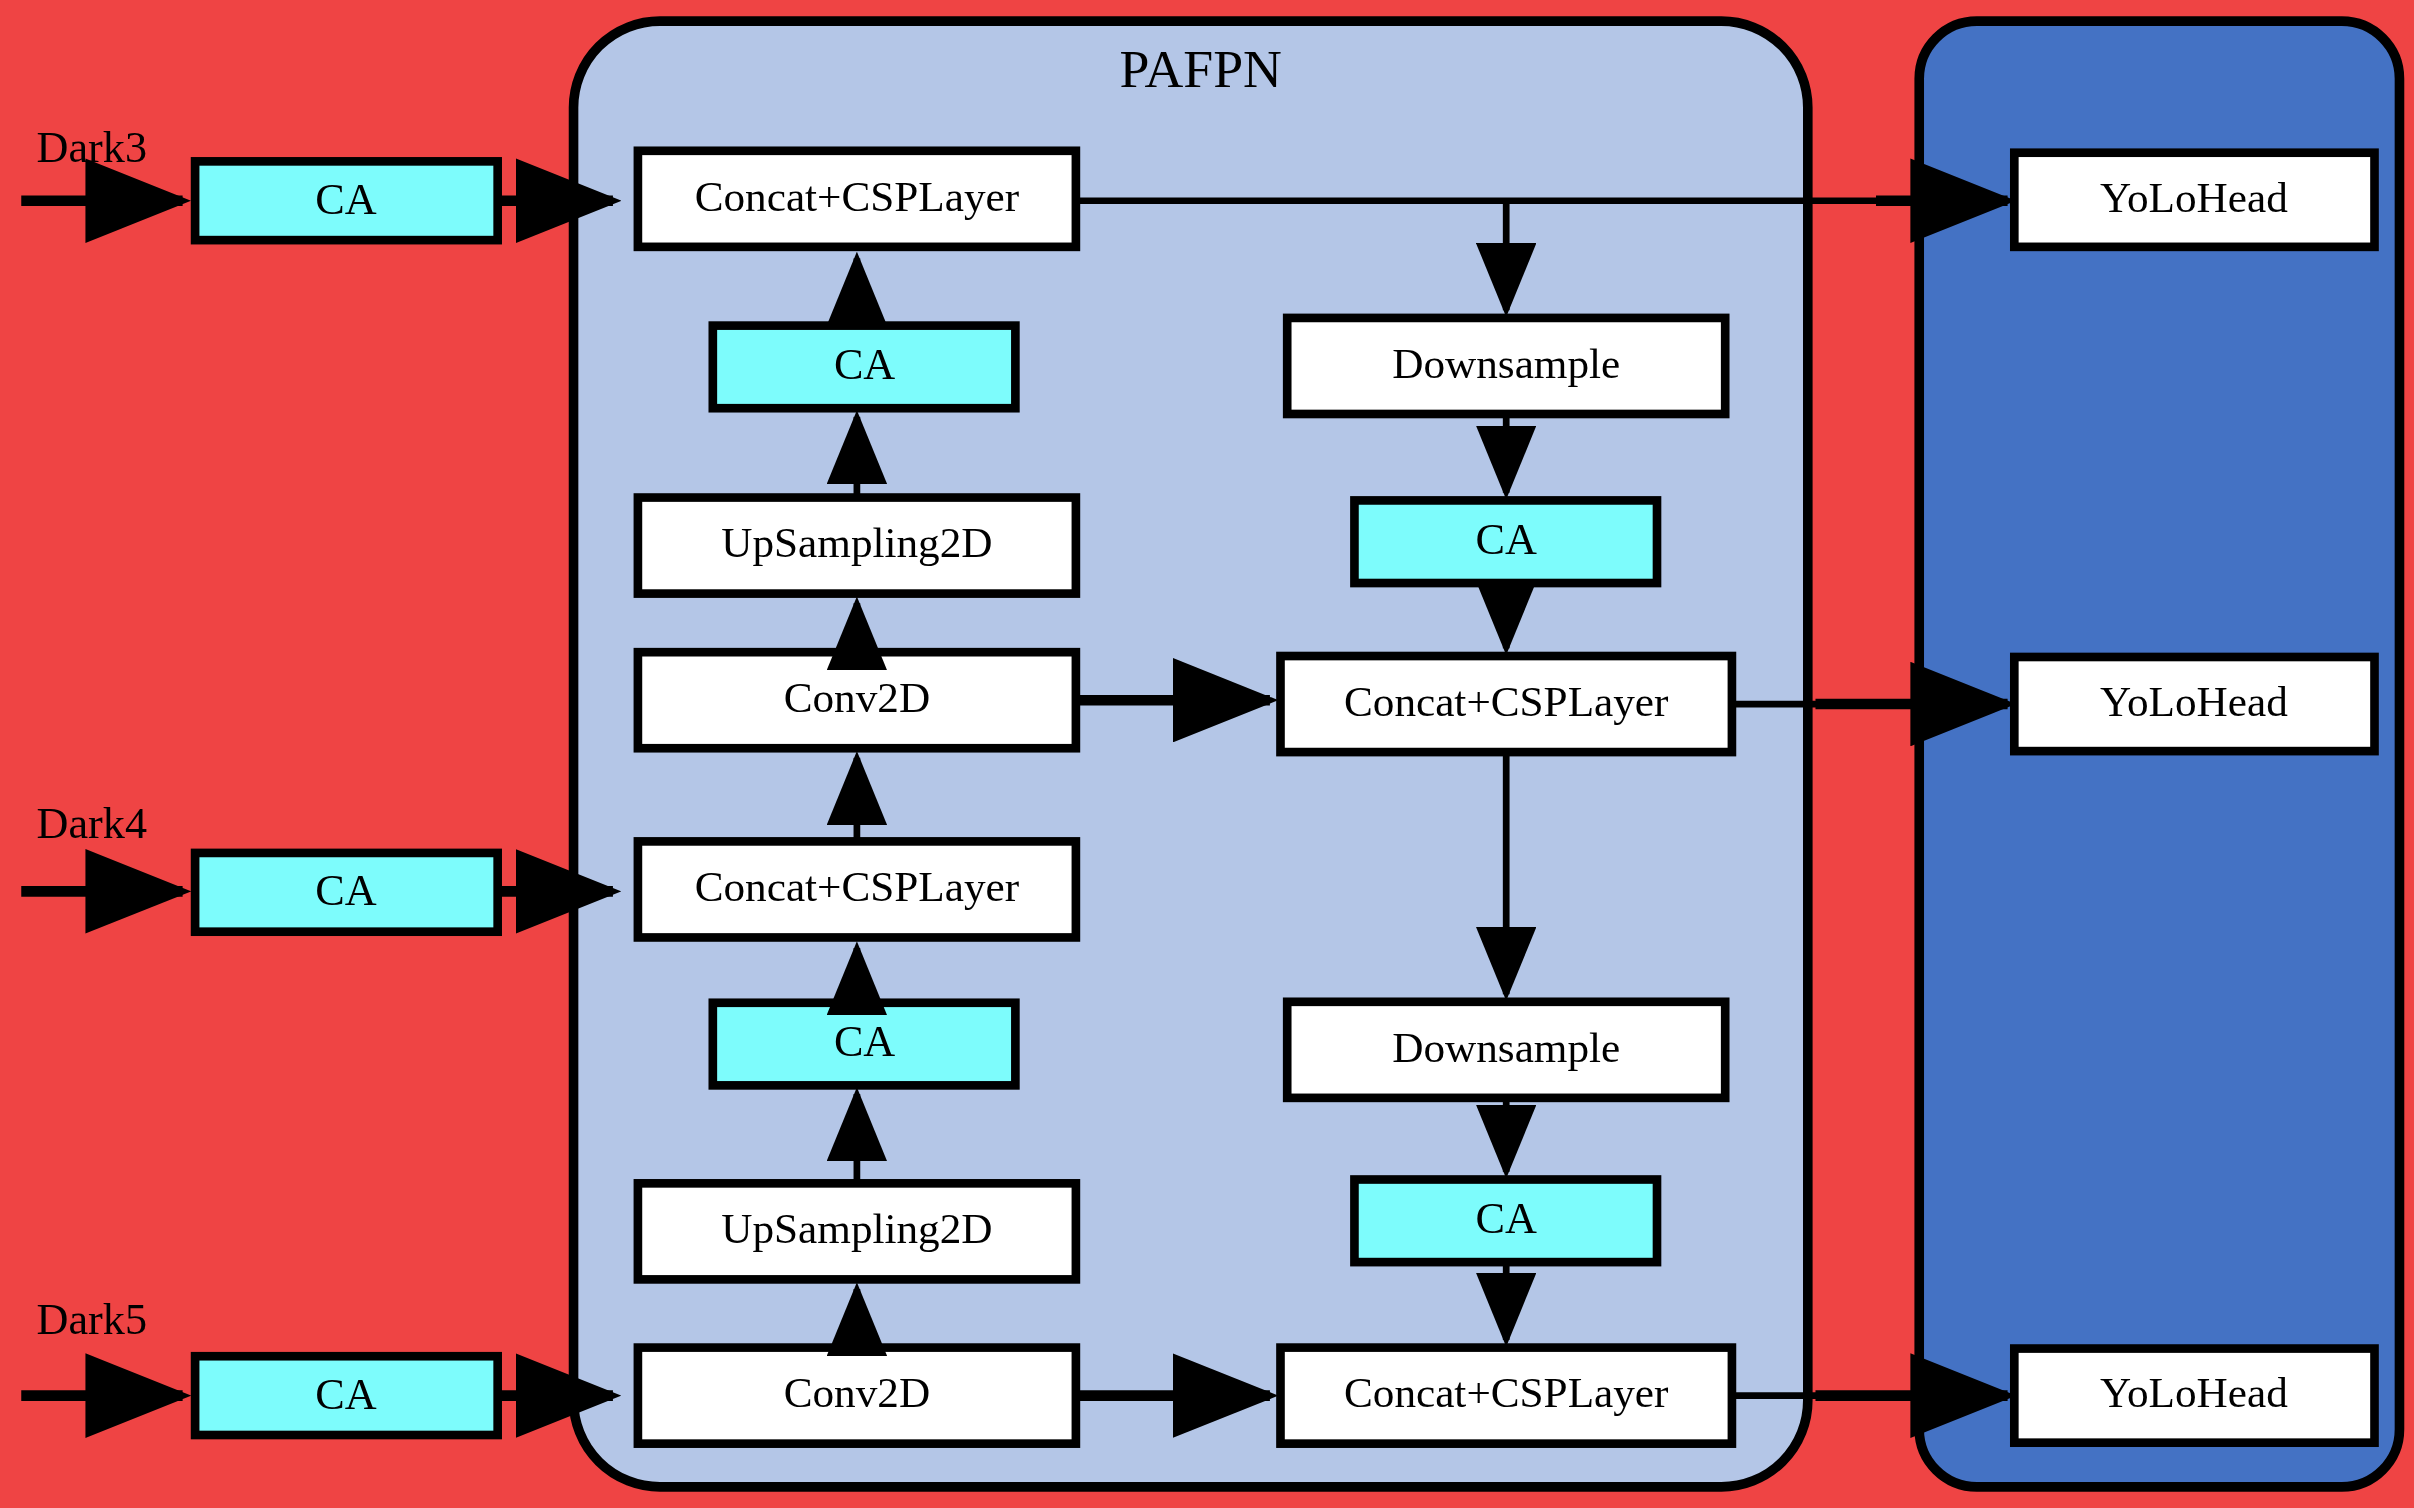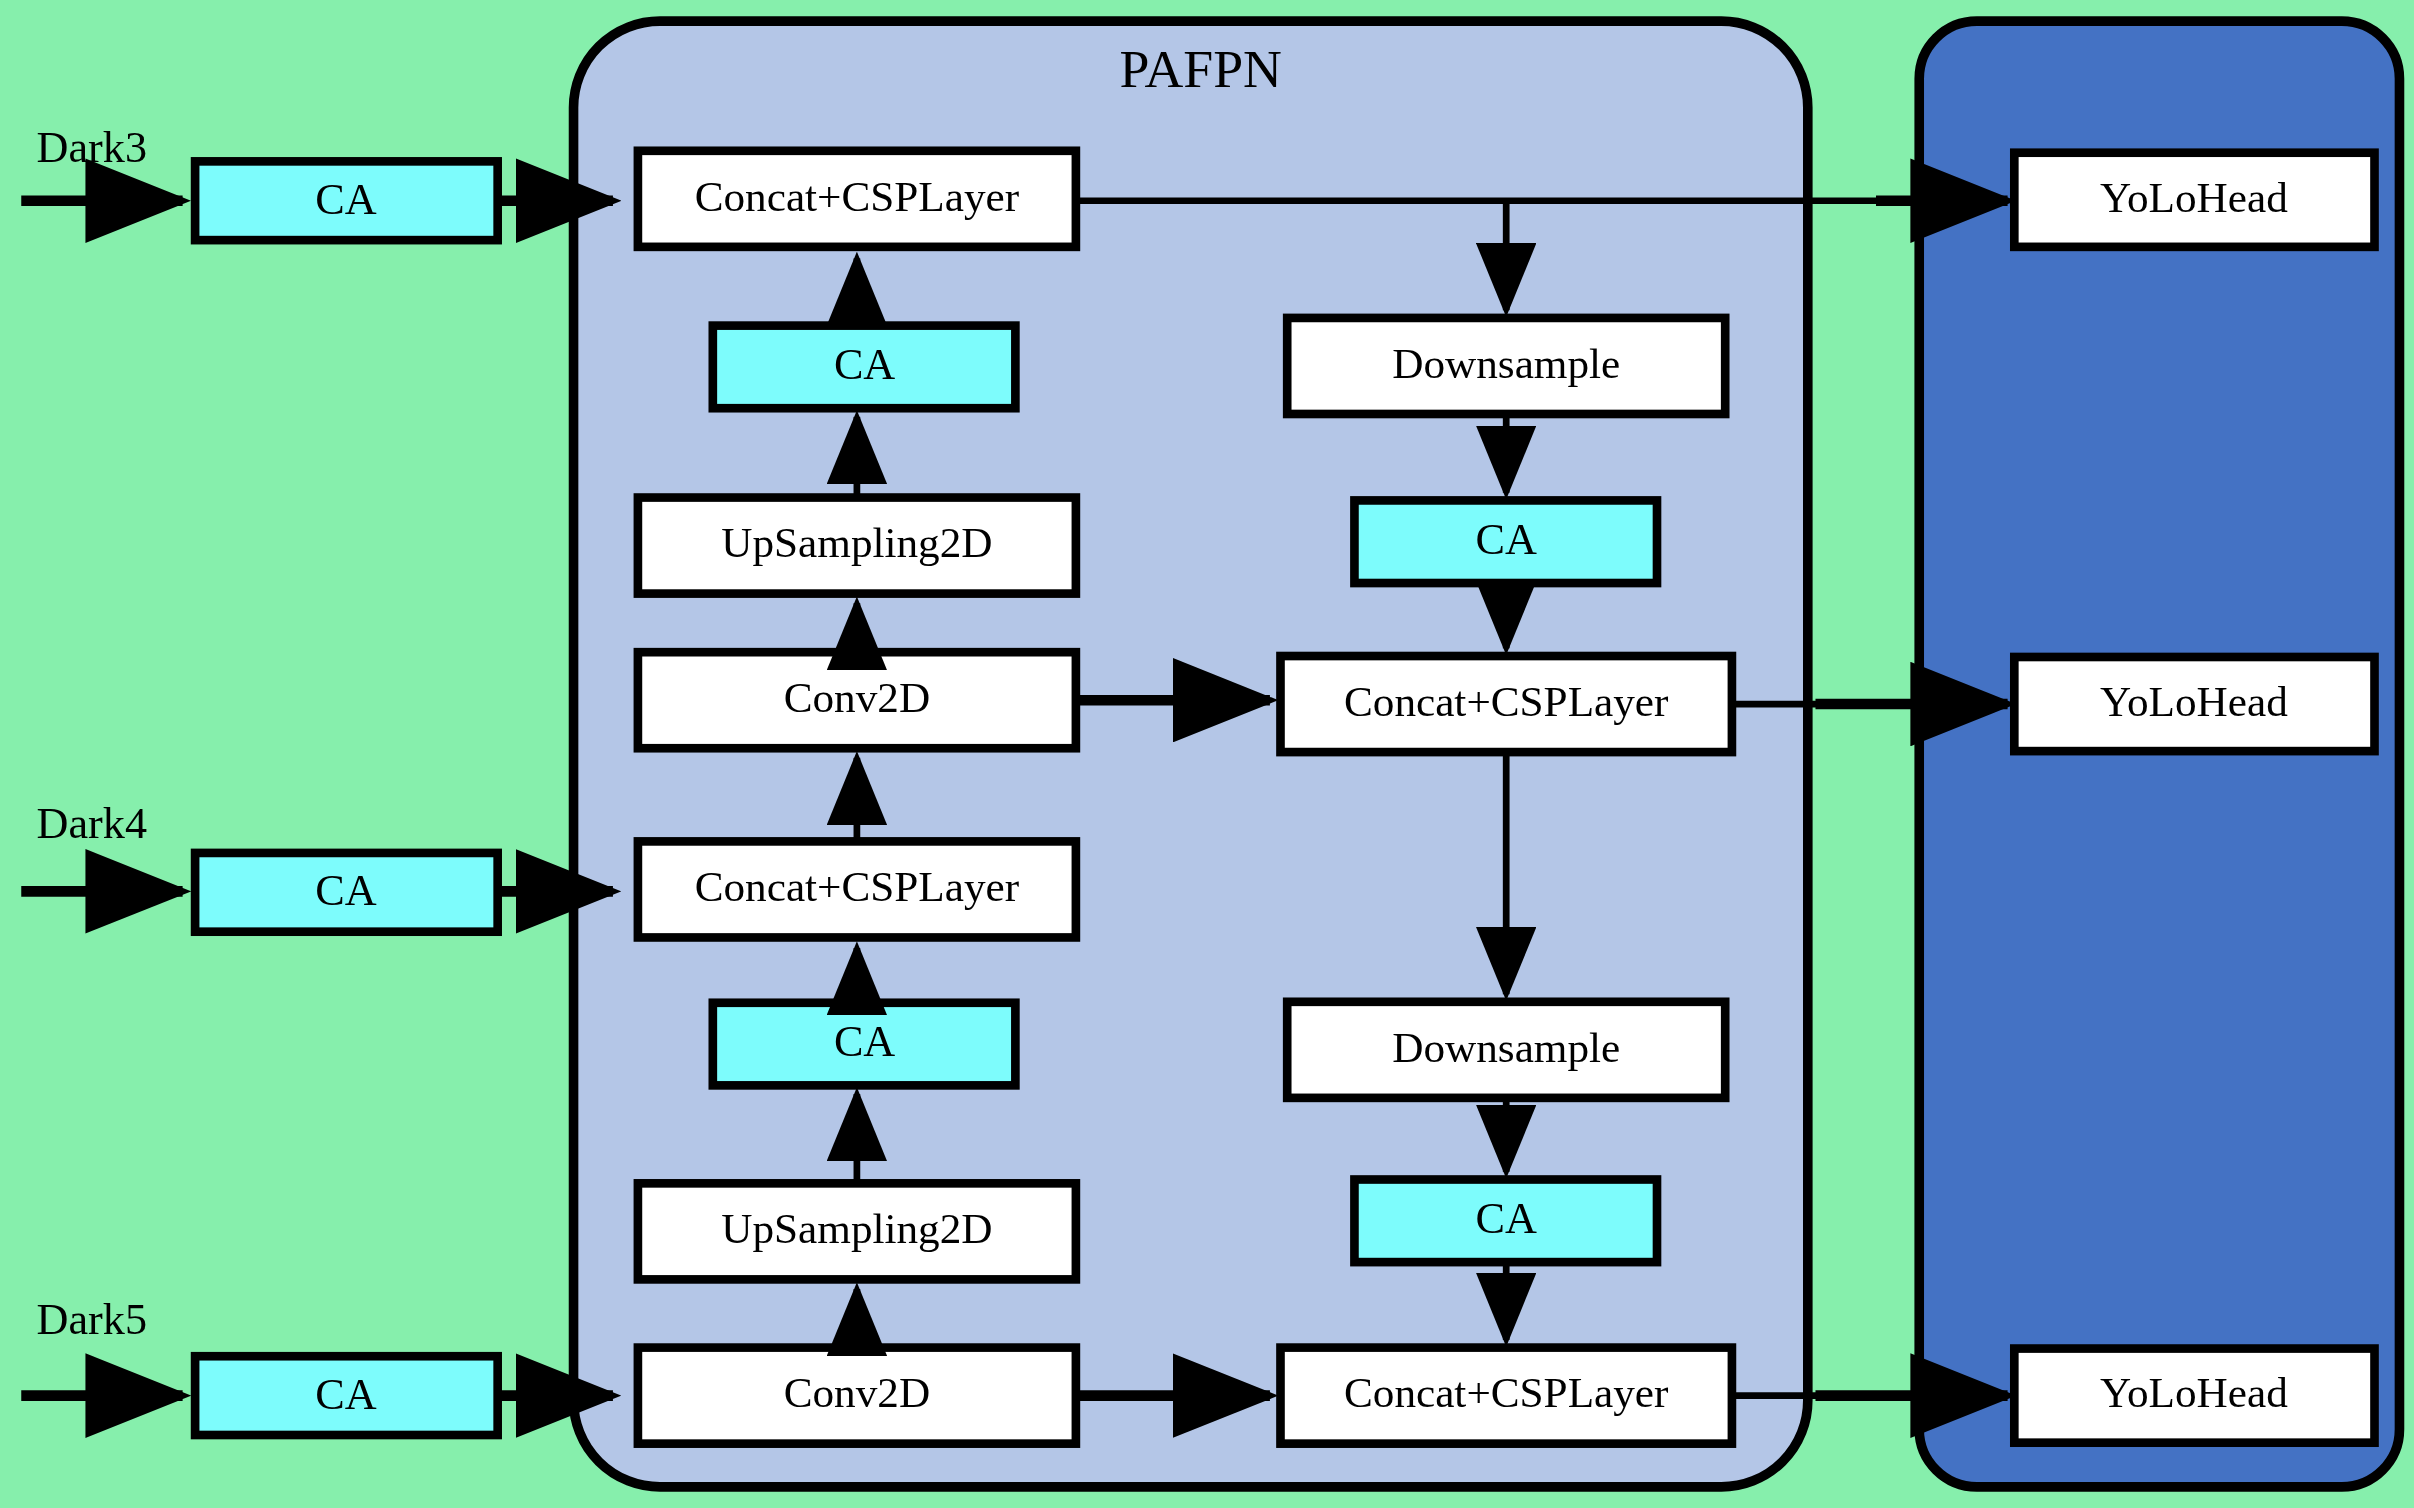--- a/index.html
+++ b/index.html
@@ -4,21 +4,21 @@
 <style>
   html, body {
     margin: 0;
     padding: 0;
     background: #ffffff;
   }
   #stage {
     position: relative;
     width: 2414px;
     height: 1508px;
-    background: #86efac;
+    background: #ef4444;
     overflow: hidden;
   }
   svg.diagram {
     display: block;
     width: 2414px;
     height: 1508px;
   }
   .node-rect {
     stroke: #000000;
     stroke-width: 9;

